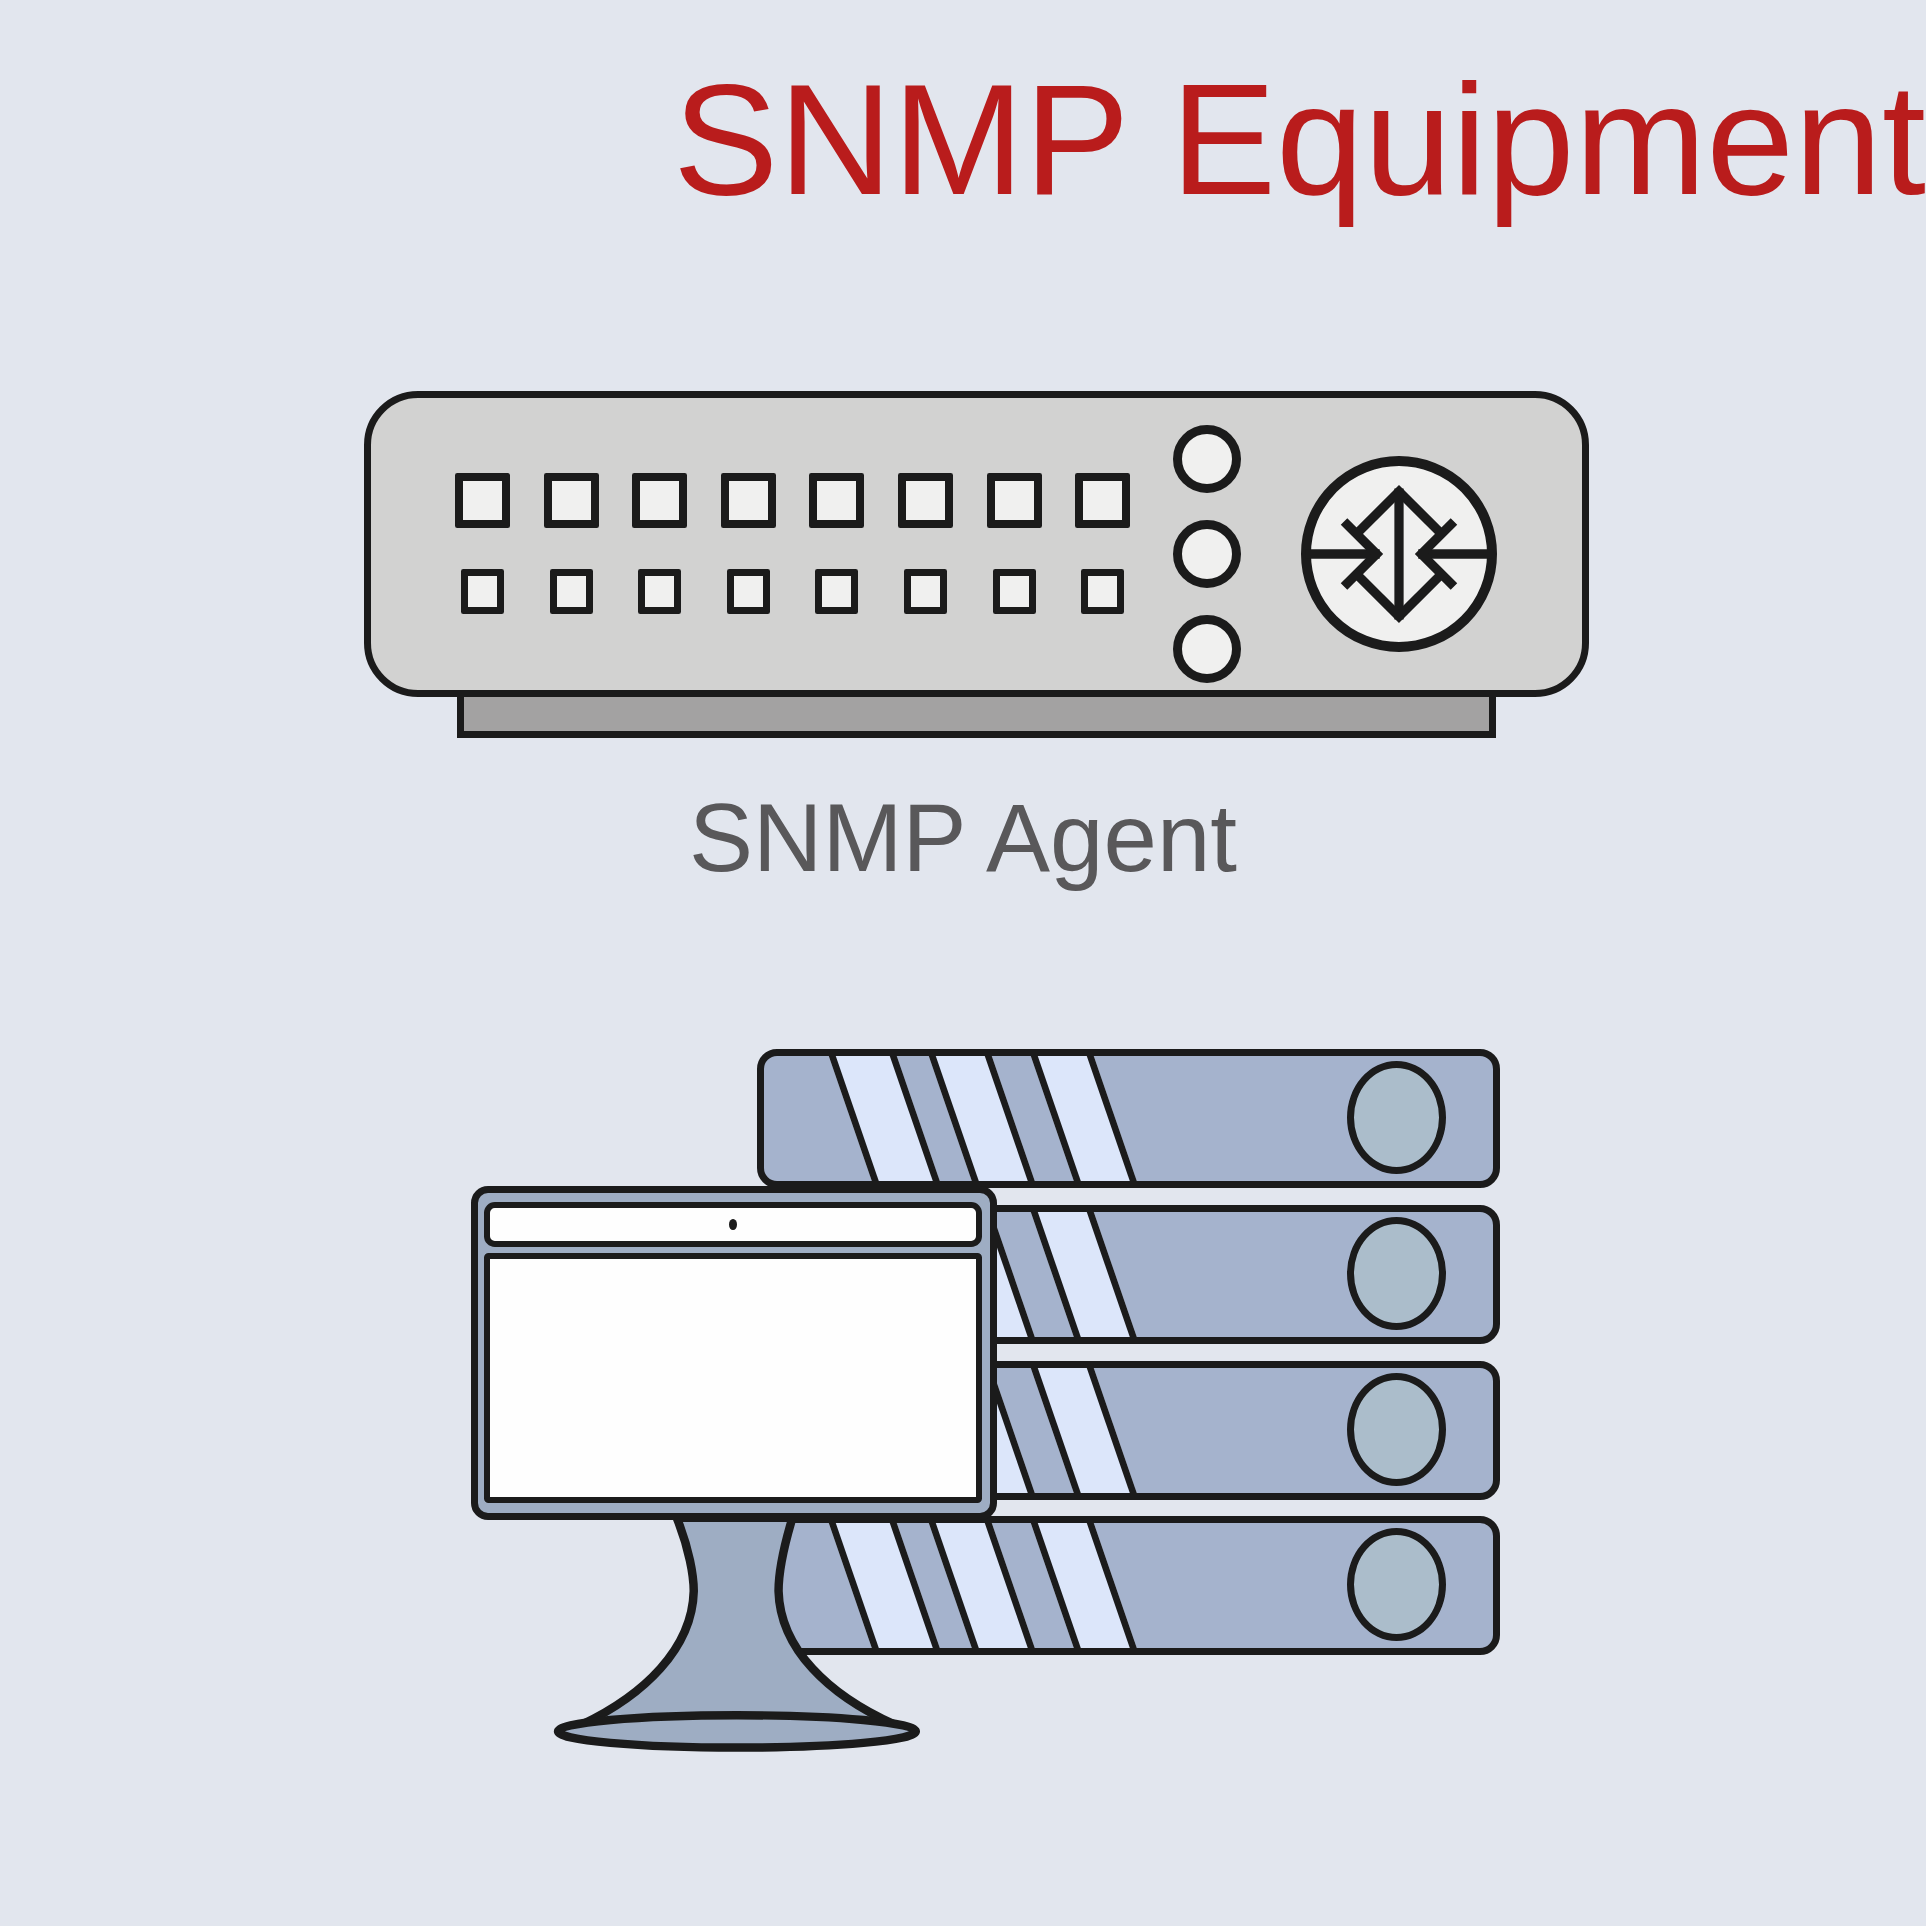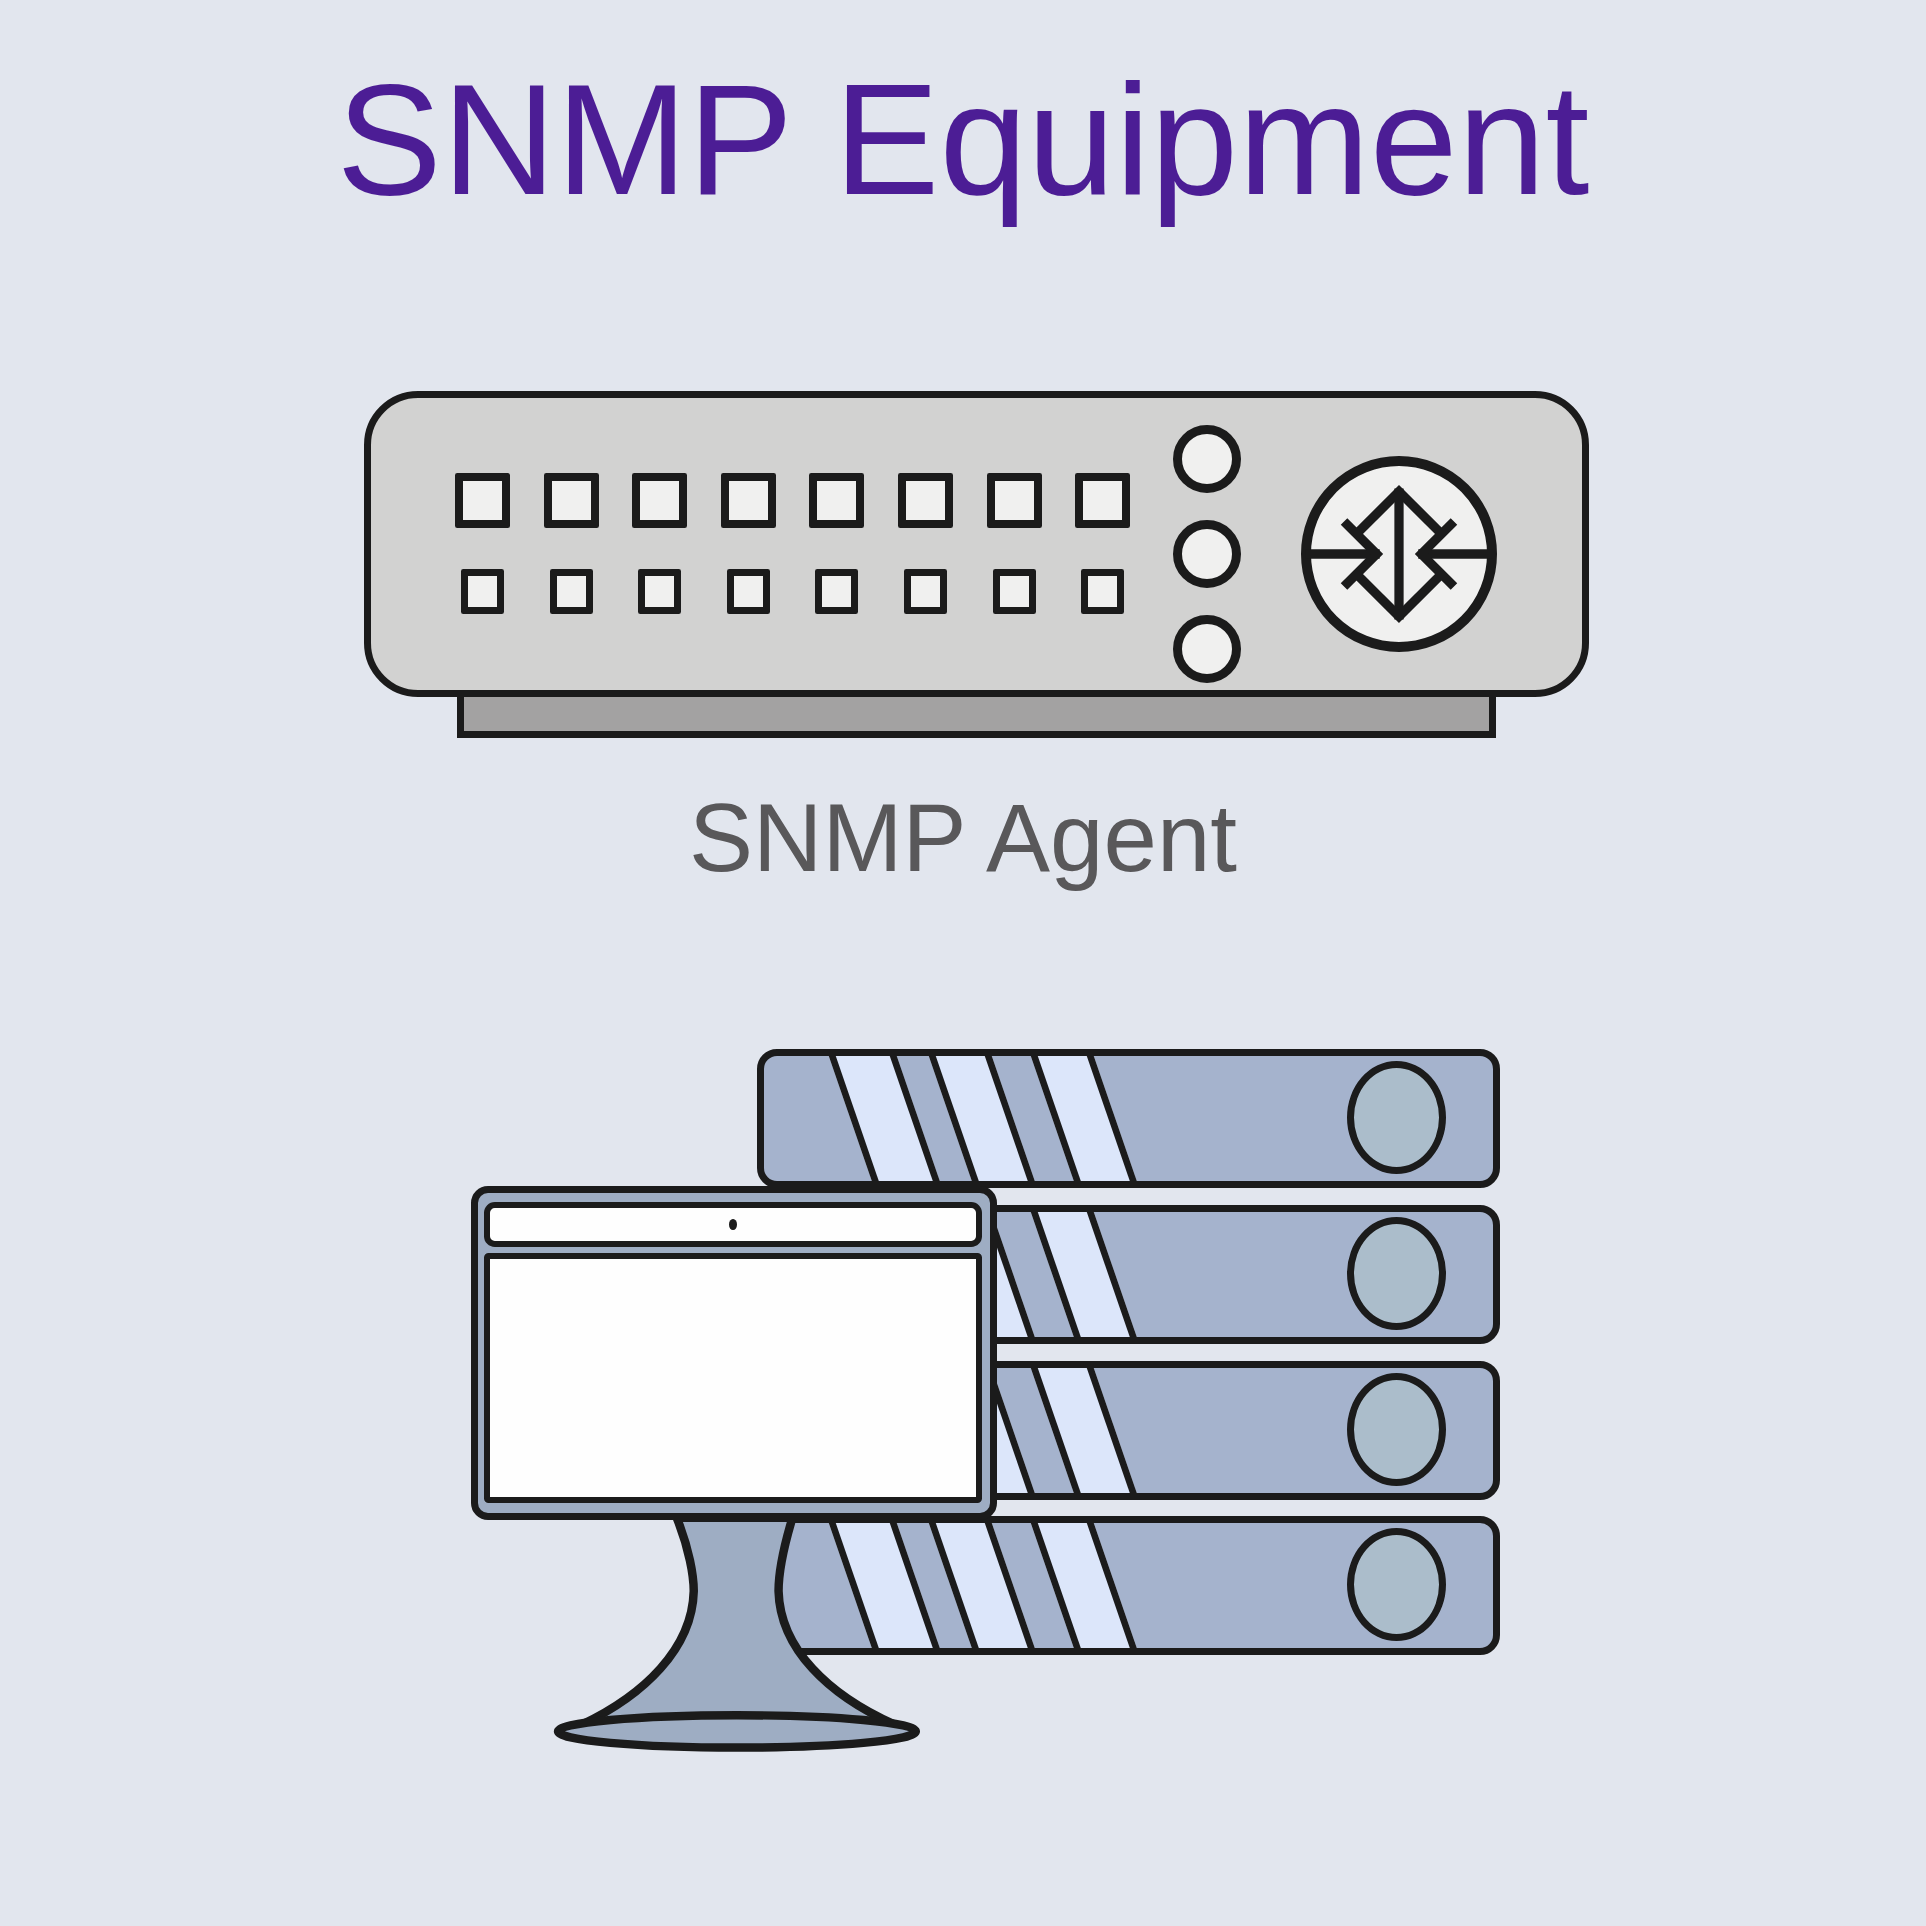--- a/index.html
+++ b/index.html
@@ -12,22 +12,22 @@
   *{box-sizing:border-box;margin:0;padding:0}
   html,body{background:var(--bg)}
   #canvas{
     position:relative;width:1926px;height:1926px;overflow:hidden;
     background:var(--bg);
     font-family:"Liberation Sans", sans-serif;
   }
   .abs{position:absolute}
   
   .title{
-    left:0;top:45px;width:1926px;text-align:center;
-    font-size:158px;line-height:1.2;color:#4c1d95;font-weight:400;white-space:nowrap;
+    left:0;top:45px;width:1926px;text-align:right;
+    font-size:158px;line-height:1.2;color:#b91c1c;font-weight:400;white-space:nowrap;
   }
   .caption{
     left:0;width:1926px;text-align:center;font-weight:400;white-space:nowrap;line-height:1.2;
   }
   .caption.agent{top:780px;font-size:96px;color:var(--agent-txt)}
   .caption.manager{top:1751px;font-size:97px;color:var(--mgr-txt)}
   
   .device-base{
     left:457px;top:690px;width:1039px;height:48px;
     background:var(--device-base);border:7px solid var(--ink);

